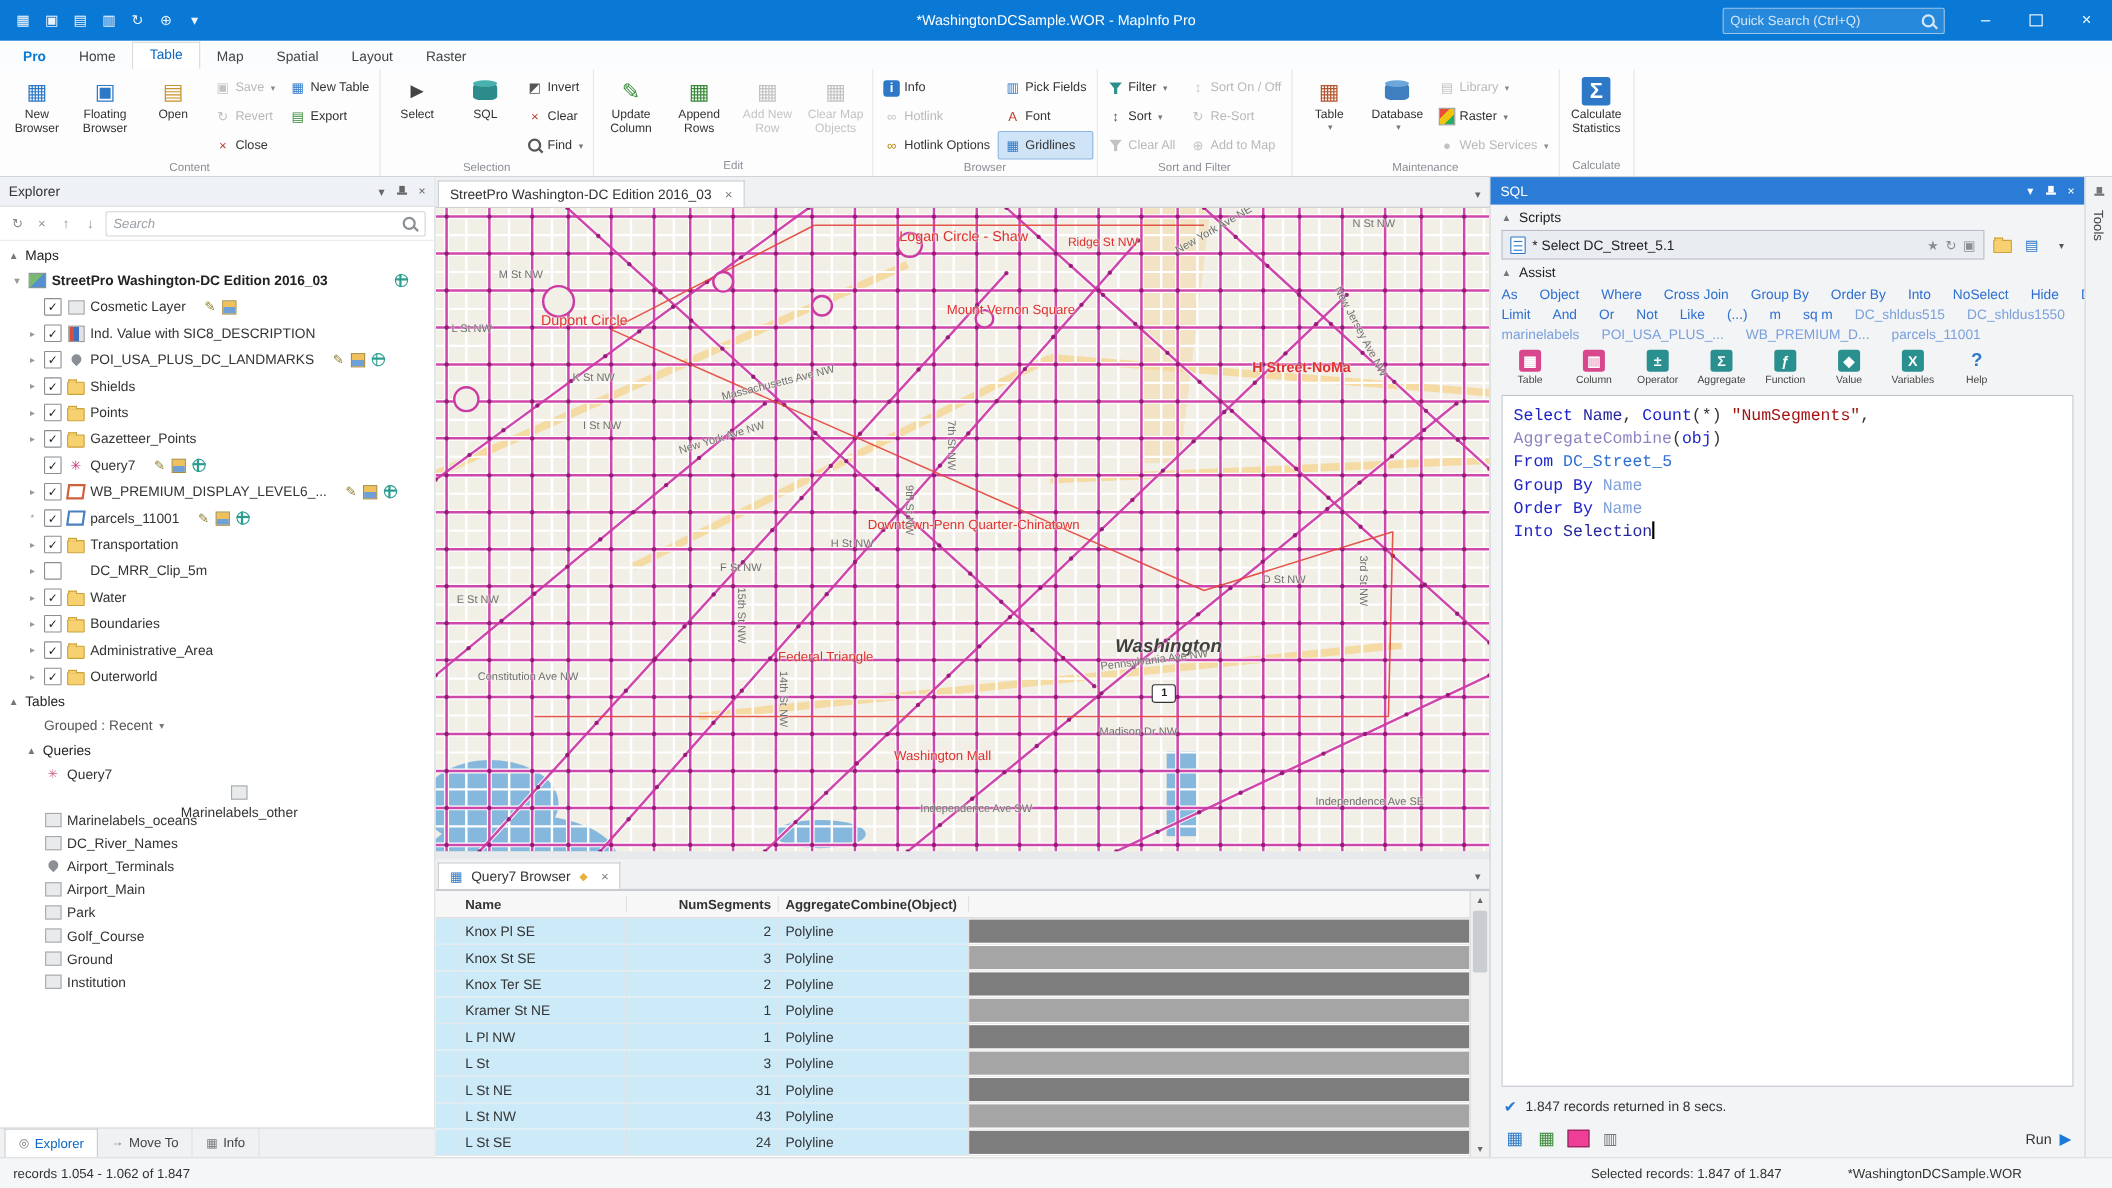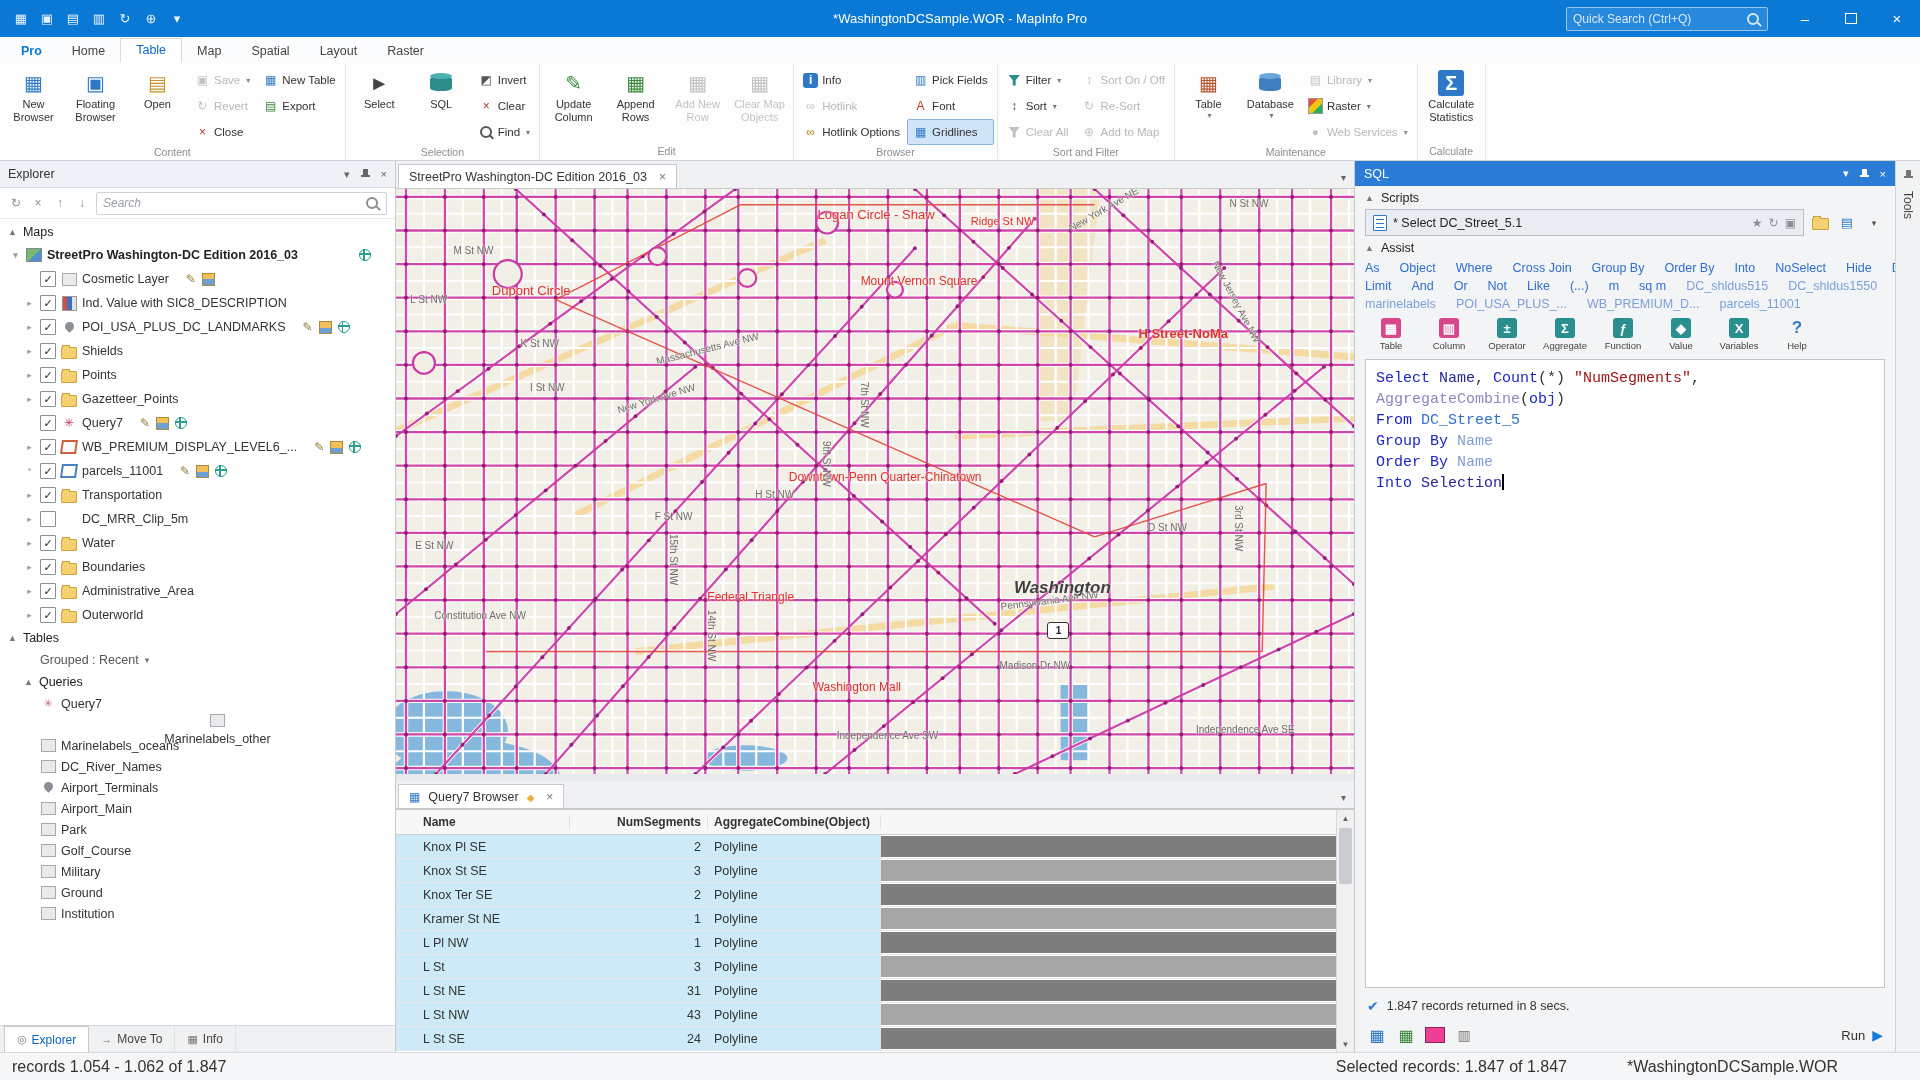--- a/index.html
+++ b/index.html
@@ -151,21 +151,21 @@
   .sql-bottom{height:34px;display:flex;align-items:center;gap:9px;padding:0 12px;flex:none}
   .bic{width:20px;height:20px;display:flex;align-items:center;justify-content:center;font-size:16px}
   .swatch{width:18px;height:14px;background:#ef3e96;border:1px solid #8a2457}
   .run{margin-left:auto;display:flex;align-items:center;gap:7px;font-size:13px;color:#333}
   .play{color:#1a7ad9;font-size:14px}
   
   .toolstrip{width:24px;flex:none;background:#f2f3f4;border-left:1px solid #d0d4d8;display:flex;flex-direction:column;align-items:center;padding-top:8px;gap:10px}
   .ts-label{writing-mode:vertical-rl;font-size:12px;color:#444}
   .ts-ic{color:#777}
   
-  .statusbar{height:27px;background:#f5f6f7;border-top:1px solid #d9dbde;display:flex;align-items:center;padding:0 12px;font-size:16px;color:#333;flex:none}
+  .statusbar{height:27px;background:#f5f6f7;border-top:1px solid #d9dbde;display:flex;align-items:center;padding:0 12px;font-size:12px;color:#333;flex:none}
   .sb-gap{width:60px}
   .sb-right-margin{width:70px}
 </style>
 </head>
 <body>
 
 <div class="app">
 
   <div class="titlebar">
     <div class="qat" id="qat">
@@ -649,26 +649,20 @@
             <span class="tico">
               <span class="ci-layer"></span>
             </span>
             <span>Park</span>
           </div>
           <div class="trow" style="padding-left: 40px; height: 21px;">
             <span class="tico">
               <span class="ci-layer"></span>
             </span>
             <span>Golf_Course</span>
-          </div>
-          <div class="trow" style="padding-left: 40px; height: 21px;">
-            <span class="tico">
-              <span class="ci-layer"></span>
-            </span>
-            <span>Military</span>
           </div>
           <div class="trow" style="padding-left: 40px; height: 21px;">
             <span class="tico">
               <span class="ci-layer"></span>
             </span>
             <span>Ground</span>
           </div>
           <div class="trow" style="padding-left: 40px; height: 21px;">
             <span class="tico">
               <span class="ci-layer"></span>

